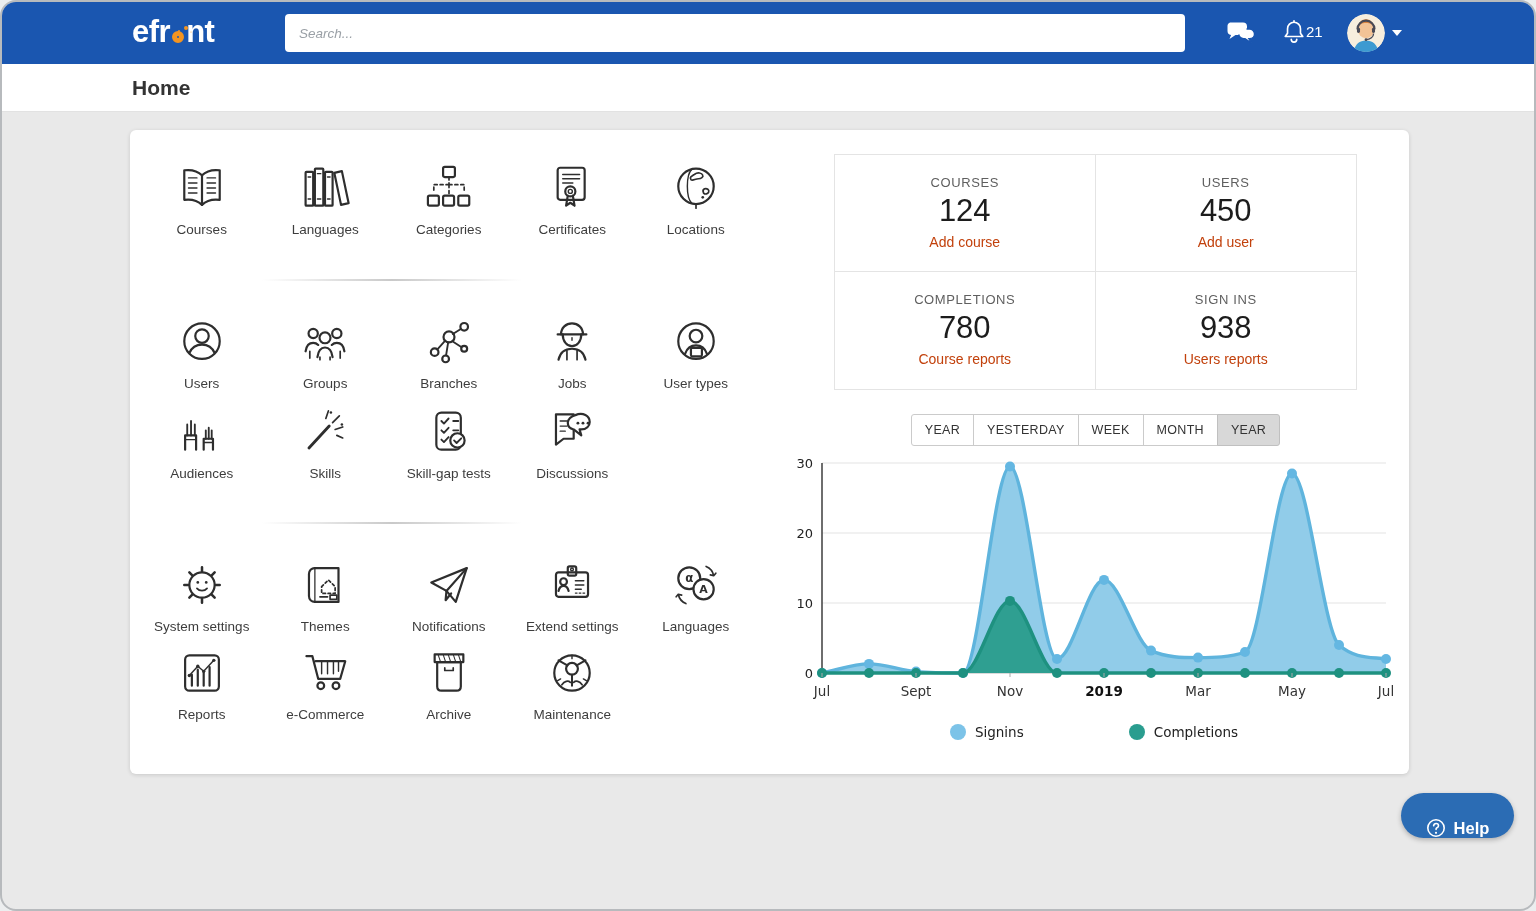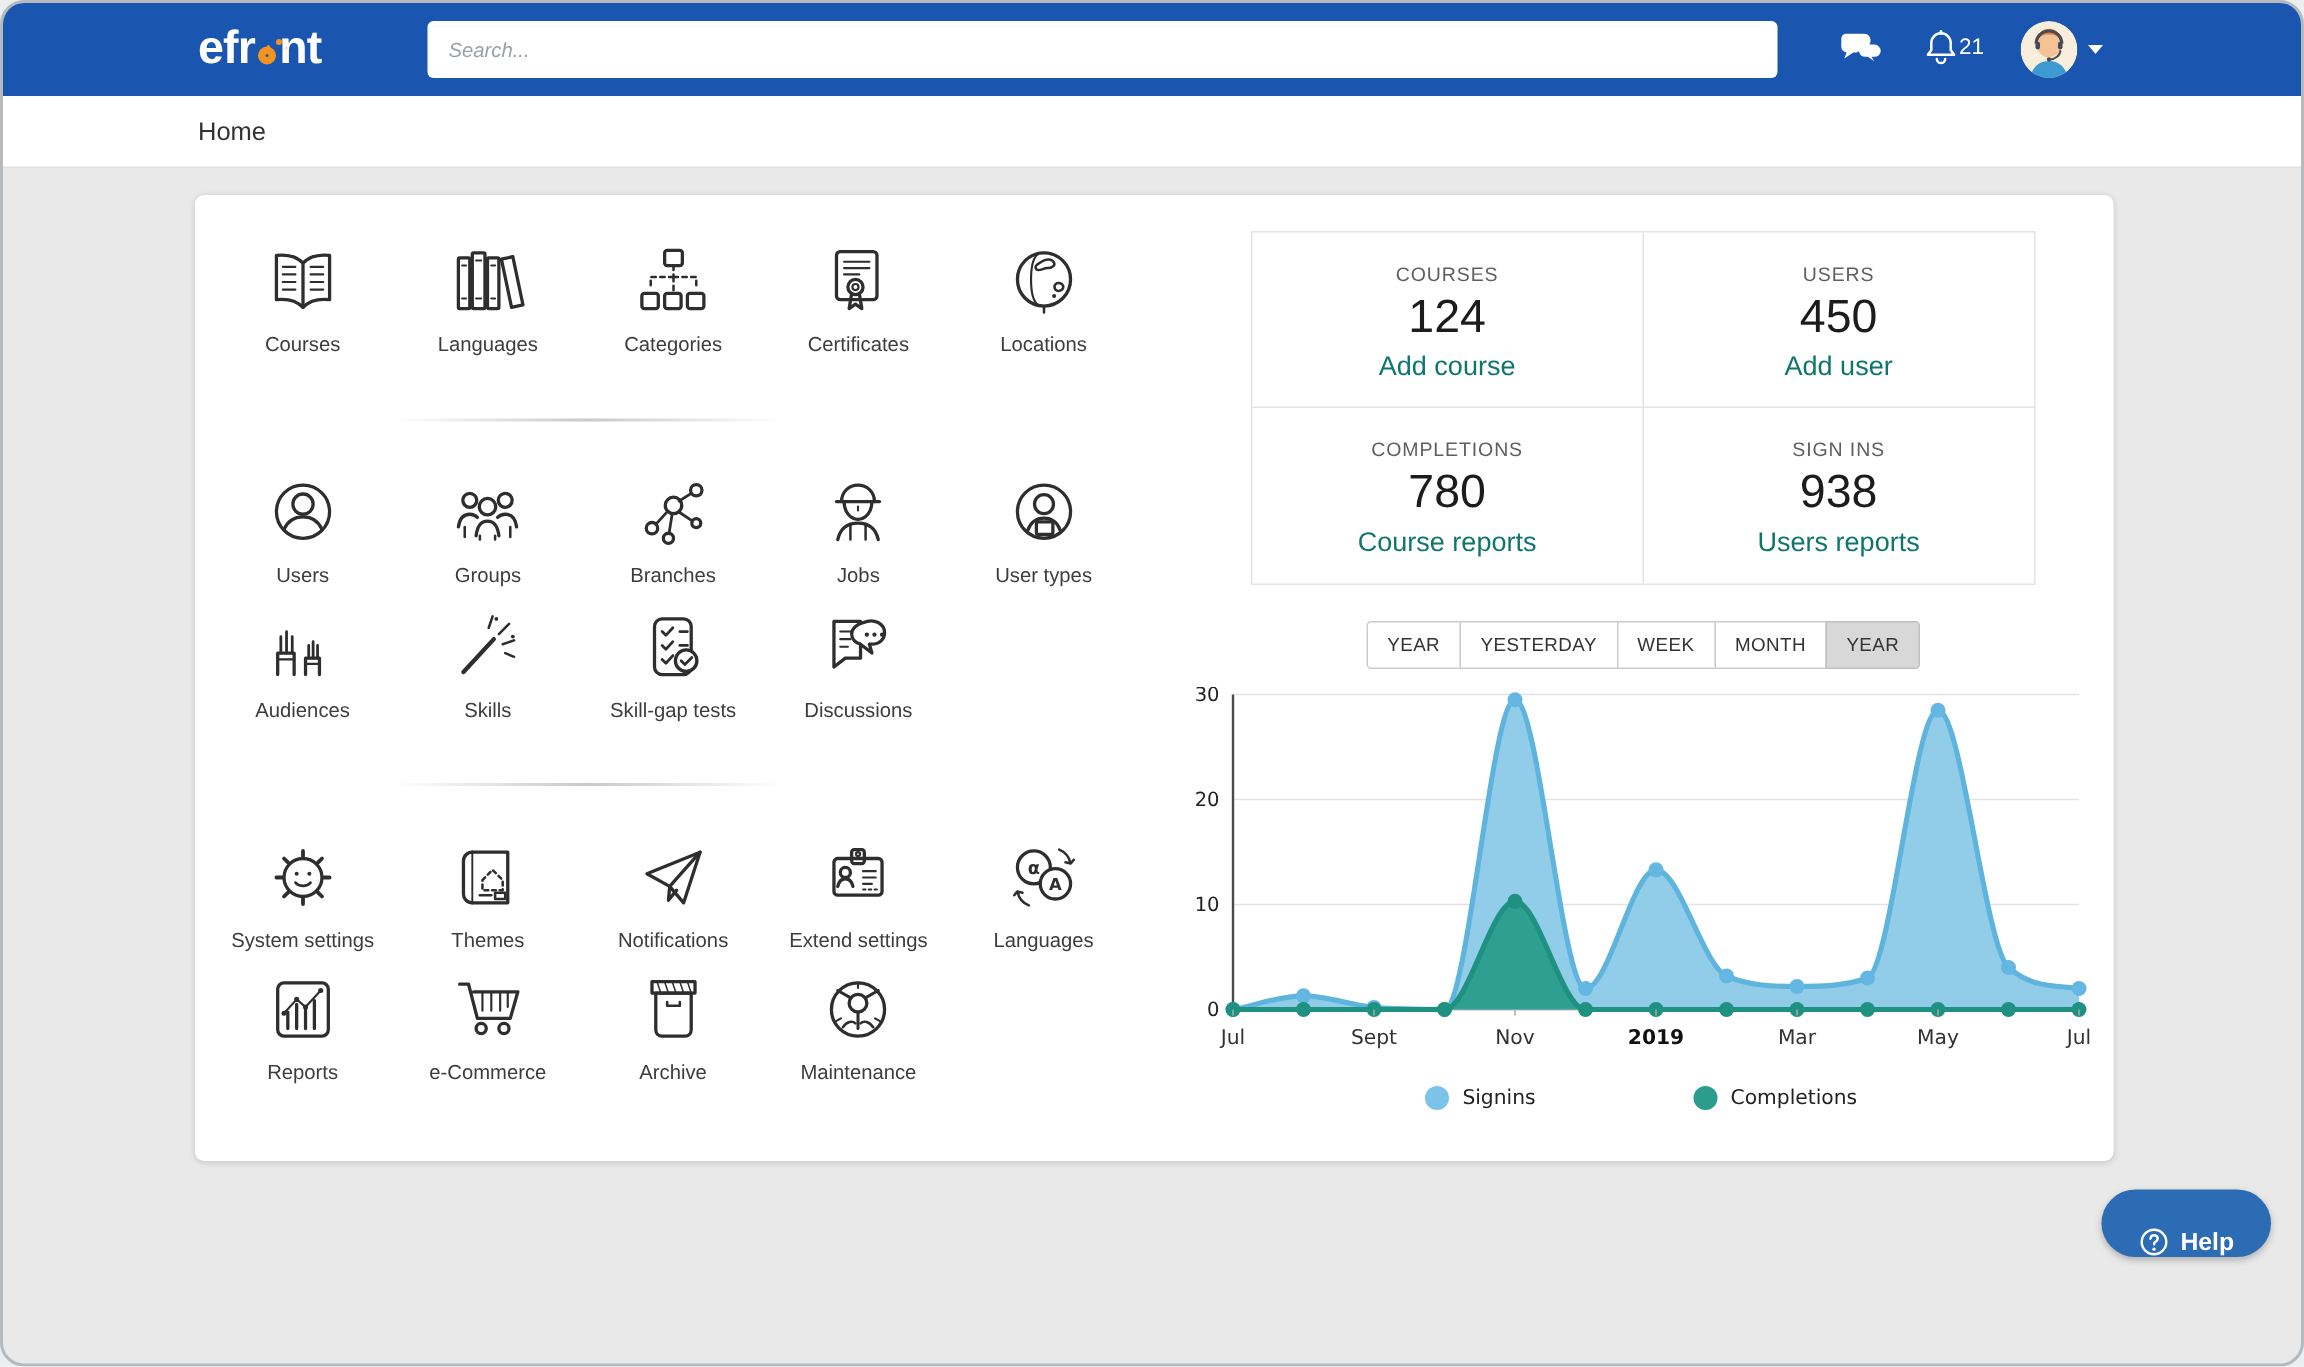--- a/index.html
+++ b/index.html
@@ -21,21 +21,21 @@
   .hdr-btn { position:absolute; background:none; border:none; cursor:pointer; padding:0; }
   .chat-btn { left:1224px; top:18px; width:30px; height:26px; }
   .bell-btn { left:1280px; top:17px; width:24px; height:26px; }
   .notif-count { position:absolute; left:1304px; top:21px; color:#fff; font-size:15px;text-align:center; }
   .user-btn { left:1345px; top:11px; width:60px; height:40px; display:flex; align-items:center; gap:7px; }
   .avatar { width:38px; height:38px; border-radius:50%; overflow:hidden; flex:0 0 auto; }
   .caret { width:0; height:0; border-left:5px solid transparent; border-right:5px solid transparent; border-top:6px solid #fff; }
 
   
   .crumb-bar { position:absolute; left:0; top:62px; width:100%; height:48px; background:#fff; border-bottom:1px solid #e2e2e2; }
-  .crumb { position:absolute; left:130px; top:0; line-height:48px; font-size:17px; font-weight:normal; color:#333; cursor:pointer; }
+  .crumb { position:absolute; left:130px; top:0; line-height:48px; font-size:21px; font-weight:bold; color:#333; cursor:pointer; }
 
   
   .card { position:absolute; left:128px; top:128px; width:1279px; height:644px; background:#fff;
           border-radius:6px; box-shadow:0 1px 4px rgba(0,0,0,.14); }
 
   
   .menu-row { position:absolute; left:10px; display:flex; }
   .mi { width:123.5px; display:flex; flex-direction:column; align-items:center; cursor:pointer; }
   .mi-icon { width:54px; height:54px; color:#2e2e2e; }
   .mi-icon svg { width:100%; height:100%; }
@@ -43,21 +43,21 @@
   .divider { position:absolute; left:132px; width:260px; height:2px;
              background:linear-gradient(to right, rgba(190,190,190,0), #c9c9c9, rgba(190,190,190,0)); }
 
   
   .stats { position:absolute; left:704px; top:24px; width:523px; height:236px;
            display:grid; grid-template-columns:1fr 1fr; grid-template-rows:1fr 1fr; border:1px solid #e4e4e4; }
   .stat { border-right:1px solid #e4e4e4; border-bottom:1px solid #e4e4e4; text-align:center; padding-top:20px; }
   .stat:nth-child(2n) { border-right:none; } .stat:nth-child(n+3) { border-bottom:none; }
   .stat-title { font-size:13px; color:#5f5f5f; letter-spacing:.6px; }
   .stat-value { font-size:31px; color:#1c1c1c; margin-top:3px; }
-  .stat-link { font-size:18px; color:#0f766e; margin-top:5px; cursor:pointer; }
+  .stat-link { font-size:14px; color:#c2410c; margin-top:5px; cursor:pointer; }
 
   
   .tabs { position:absolute; left:704px; top:284px; width:523px; display:flex; justify-content:center; }
   .tab { border:1px solid #cbcbcb; margin-left:-1px; background:#fff; color:#333; font-size:12.5px;
          letter-spacing:.3px; padding:8px 13px; cursor:pointer; font-family:"Liberation Sans", sans-serif; }
   .tab:first-child { border-radius:3px 0 0 3px; margin-left:0; }
   .tab:last-child { border-radius:0 3px 3px 0; }
   .tab.sel { background:#d8d8d8; border-color:#c0c0c0; }
 
   

